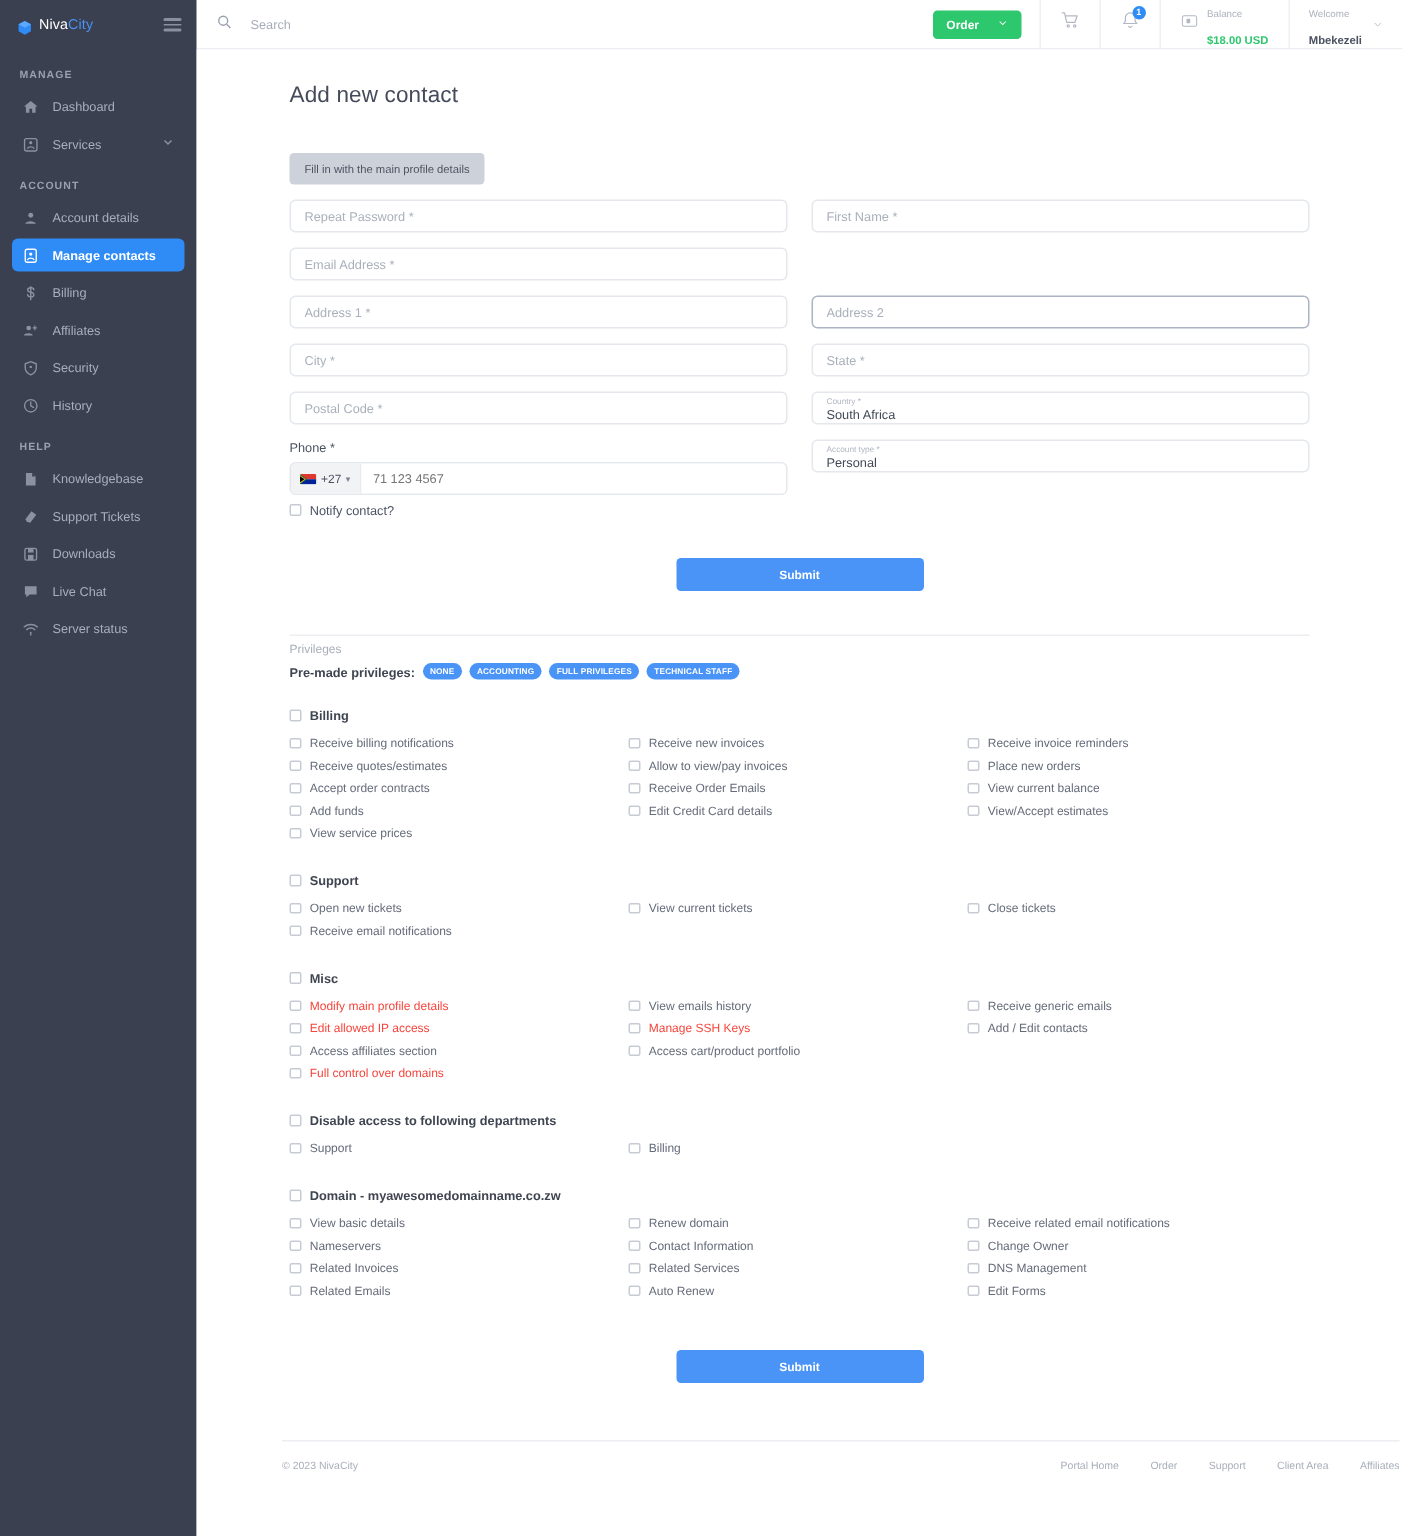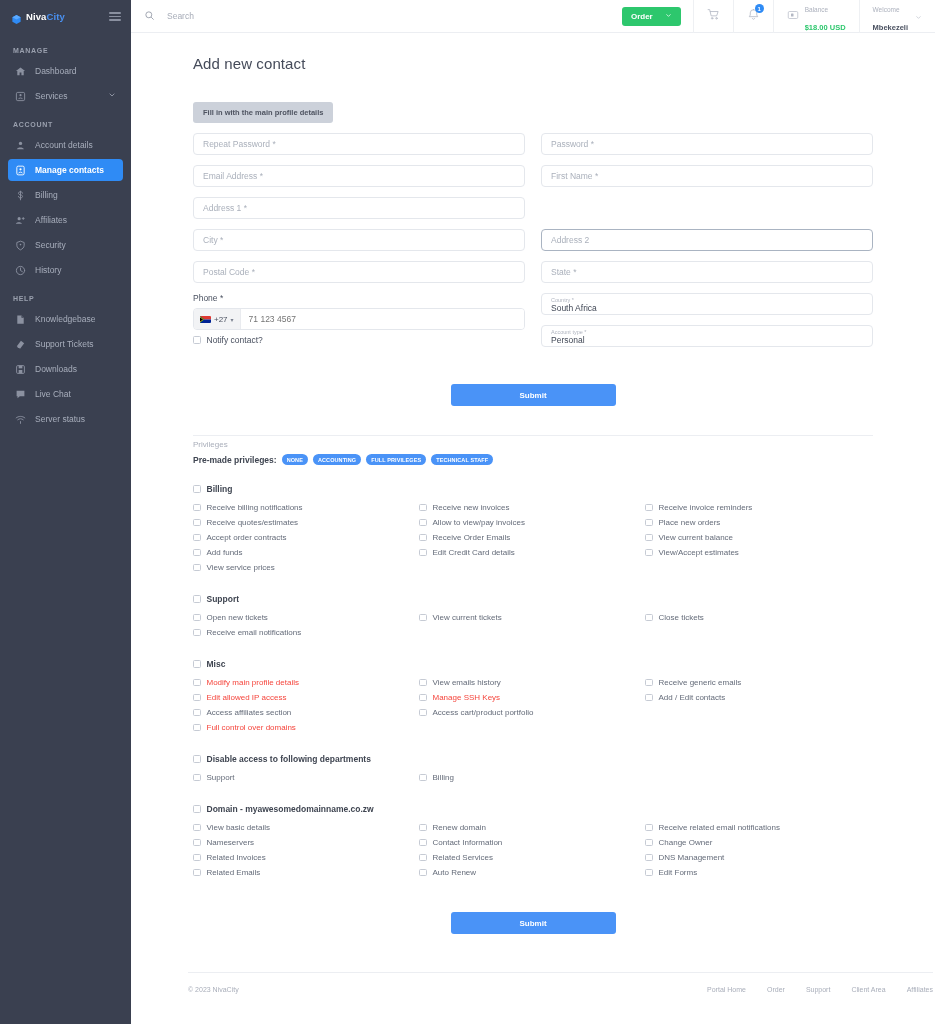--- a/index.html
+++ b/index.html
@@ -19,21 +19,21 @@
     color: #aeb3c0;
     position: relative;
     overflow: hidden;
   }
   .sb-head {
     height: 33px; display: flex; align-items: center;
     padding: 0 10px 0 11px; justify-content: space-between;
   }
   .sb-logo { display: flex; align-items: center; gap: 4px; }
   .sb-logo-mark { width: 11px; height: 11px; position: relative; }
-  .sb-logo-text { font-size: 9.5px; font-weight: 700; color: #ffffff; letter-spacing: .1px; }
+  .sb-logo-text { font-size: 9.5px; font-weight: 400; color: #ffffff; letter-spacing: .1px; }
   .sb-logo-text .accent { color: #4a90f0; }
   .sb-burger { display: flex; flex-direction: column; gap: 2px; width: 12px; cursor: pointer; }
   .sb-burger span { display: block; height: 1.4px; background: #8a90a0; border-radius: 1px; }
 
   .sb-section {
     font-size: 7px; font-weight: 700; letter-spacing: .7px;
     color: #9aa0ae; padding: 0 0 0 13px; margin-top: 14px; margin-bottom: 6px;
     text-transform: uppercase;
   }
   .sb-item {
@@ -91,21 +91,21 @@
 
   
   .content { flex: 1; overflow: hidden; padding: 0; position: relative; background: #fff; }
   .page { width: 680px; margin: 0 auto; padding-top: 22px; }
 
   .page-title { font-size: 15px; color: #454b5a; font-weight: 400; letter-spacing: .1px; }
 
   .fill-btn {
     display: inline-block; margin-top: 30px; margin-bottom: 10px;
     background: #ccd1da; color: #4e5360; border: none; border-radius: 3px;
-    font-size: 7.5px; font-weight: 700; padding: 6px 10px; cursor: pointer;
+    font-size: 7.5px; font-weight: 400; padding: 6px 10px; cursor: pointer;
     font-family: inherit;
   }
 
   .form-grid { display: flex; gap: 16px; }
   .col { width: 332px; display: flex; flex-direction: column; }
   .field { margin-bottom: 10px; height: 22px; position: relative; }
   .inp {
     width: 100%; height: 22px; border: 1px solid #e4e7ec; border-radius: 4px;
     background: #fff; font-size: 8.5px; color: #aab0bb; padding: 0 9px;
     font-family: inherit; outline: none;
@@ -453,23 +453,20 @@
               </div>
               <div class="chk-row">
                 <span class="cbx"></span>
                 <span class="chk-lbl">Notify contact?</span>
               </div>
             </div>
           </div>
 
           <div class="col">
             <div class="field">
-              <input class="inp" placeholder="Password *" style="">
-            </div>
-            <div class="field">
               <input class="inp" placeholder="First Name *" style="">
             </div>
             <div class="field" style="visibility:hidden"></div>
             <div class="field">
               <input class="inp focused" placeholder="Address 2" style="">
             </div>
             <div class="field">
               <input class="inp" placeholder="State *" style="">
             </div>
             <div class="field">

